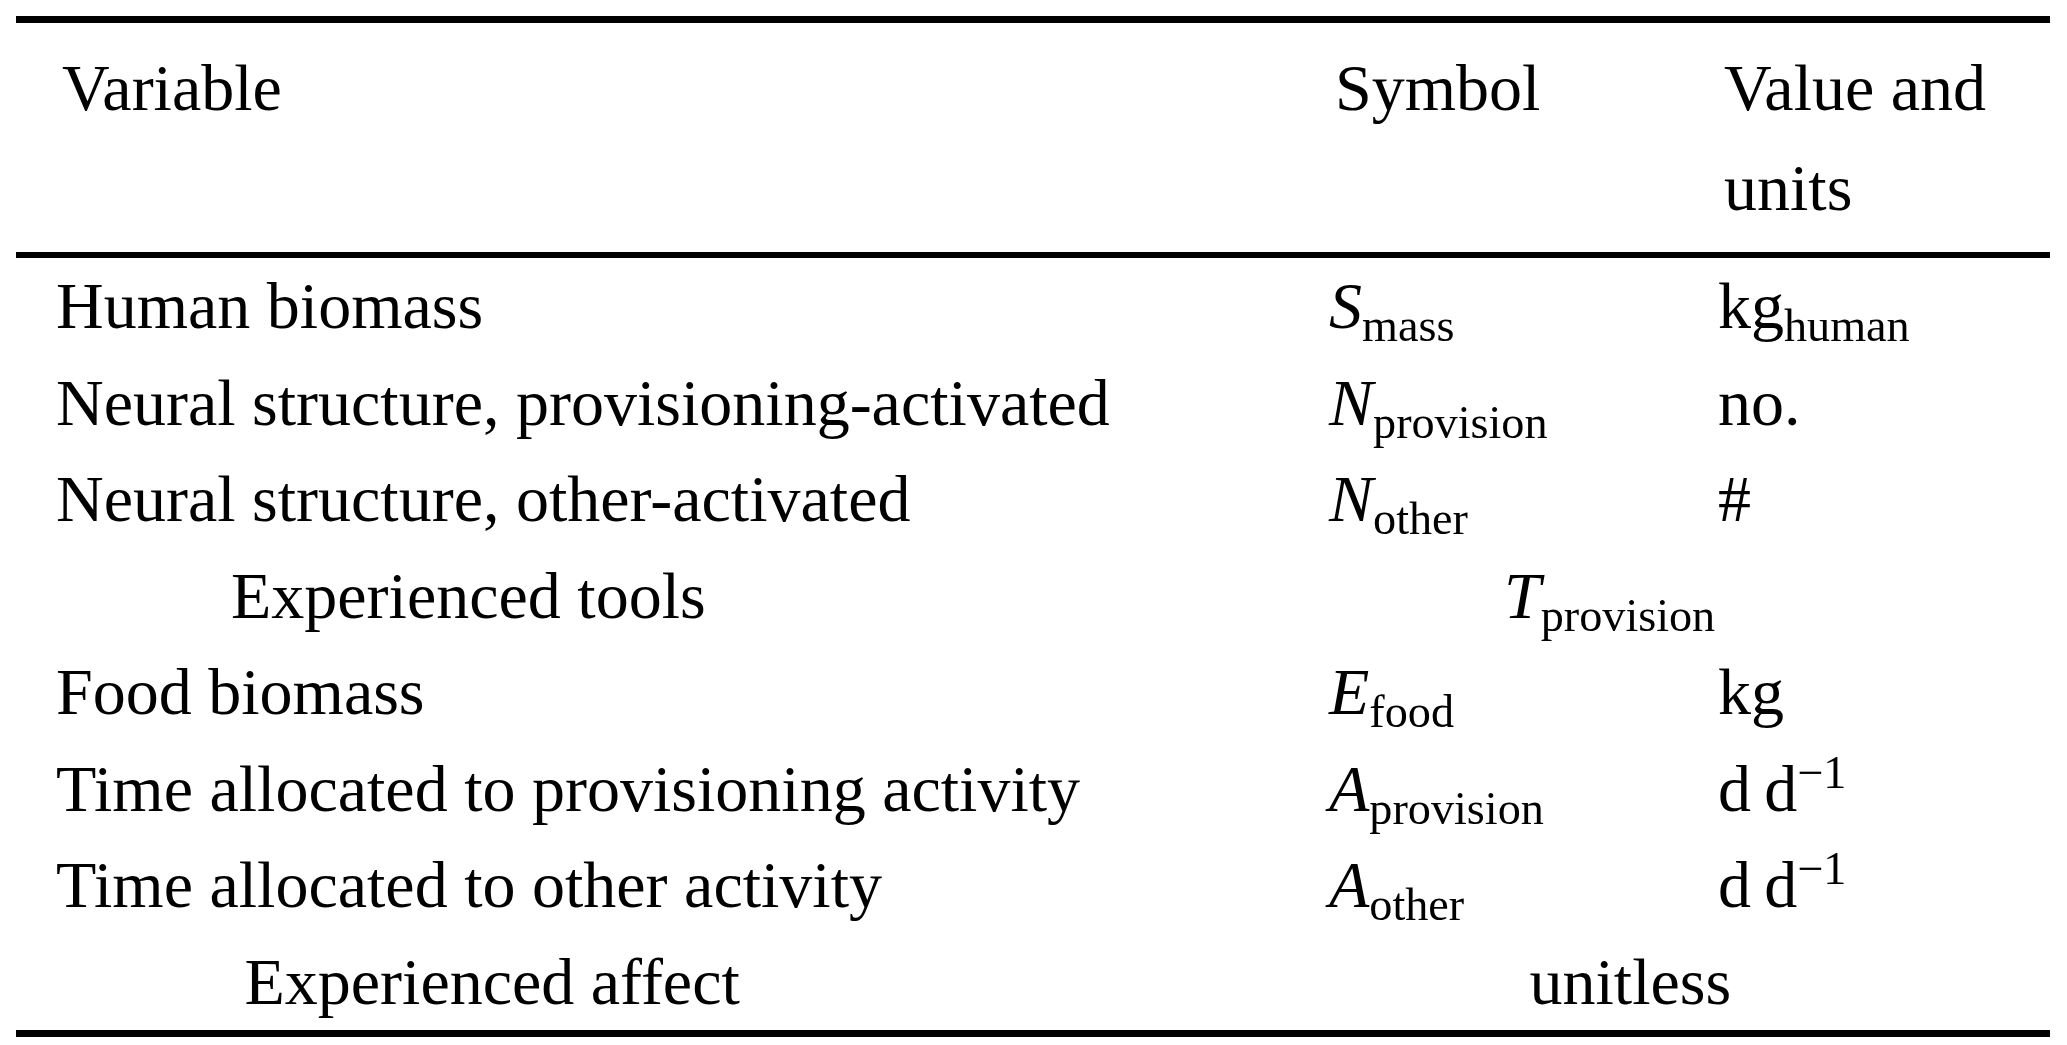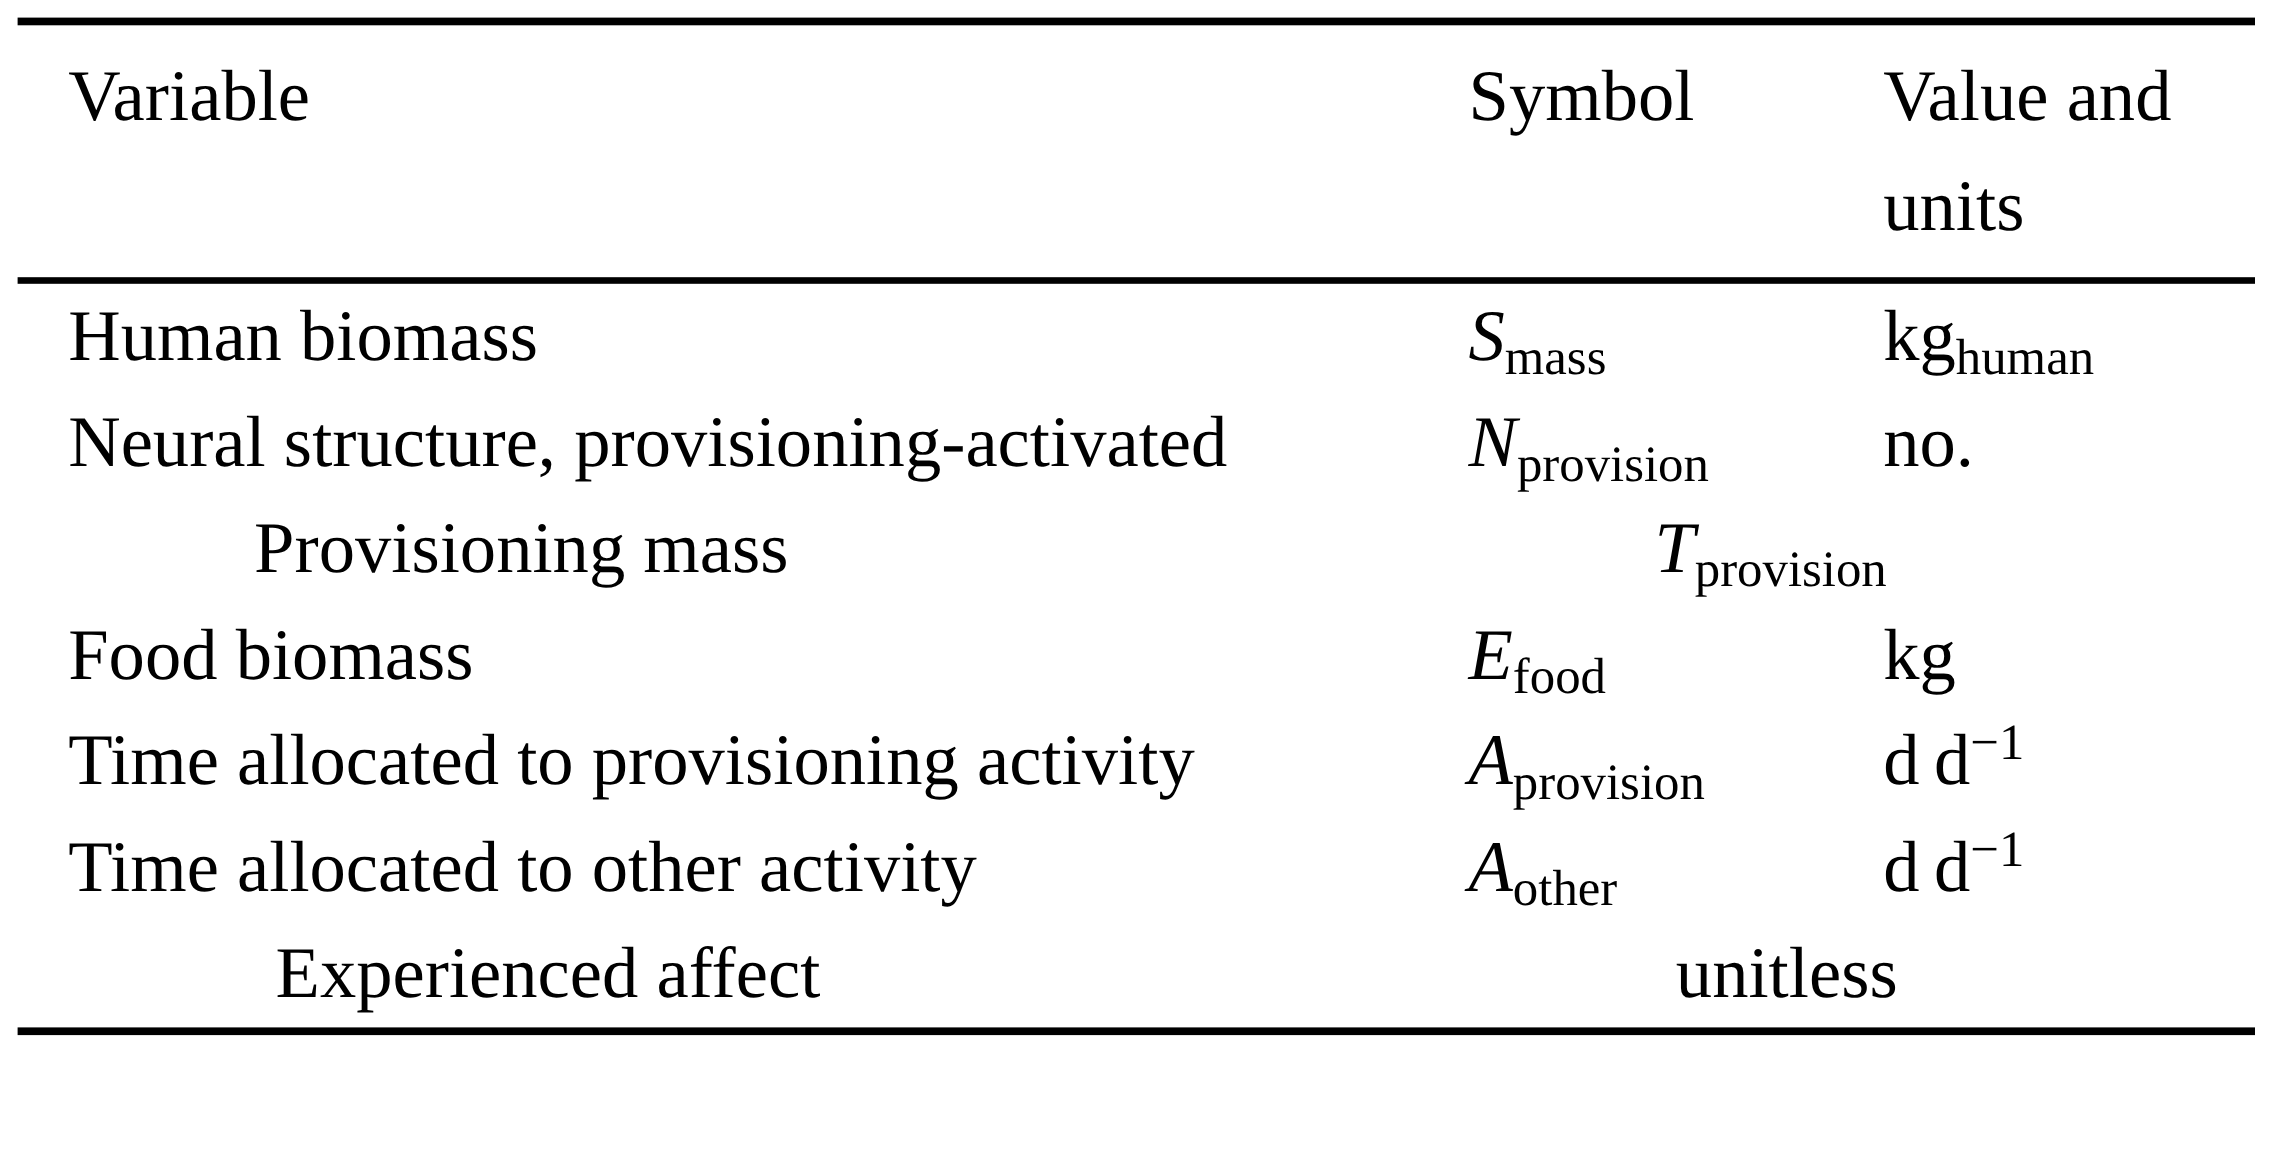--- a/index.html
+++ b/index.html
@@ -47,20 +47,21 @@
   }
   .col-sym {
     width: 377px;
     box-sizing: border-box;
     flex: 0 0 auto;
   }
   .col-val {
     width: 338px;
     box-sizing: border-box;
     flex: 0 0 auto;
+    margin-left: 12px;
   }
 
   .row {
     display: flex;
     height: 96.5px;
     justify-content: center;
   }
   .row .col {
     font-size: 66px;
     line-height: 96.5px;
@@ -115,24 +116,35 @@
       <span>Neural structure, provisioning-activated</span>
     </div>
     <div class="col col-sym">
       <span class="sym-base">N</span><span class="sub">provision</span>
     </div>
     <div class="col col-val">
       <span>no.</span><span class="sub"></span><span class="sup"></span>
     </div>
   </div>
 
+  <div class="row">
+    <div class="col col-var">
+      <span>Neural structure, other-activated</span>
+    </div>
+    <div class="col col-sym">
+      <span class="sym-base">N</span><span class="sub">other</span>
+    </div>
+    <div class="col col-val">
+      <span>#</span><span class="sub"></span><span class="sup"></span>
+    </div>
+  </div>
 
   <div class="row">
     <div class="col col-var">
-      <span>Provisioning mass</span>
+      <span>Experienced tools</span>
     </div>
     <div class="col col-sym">
       <span class="sym-base">T</span><span class="sub">provision</span>
     </div>
   </div>
 
   <div class="row">
     <div class="col col-var">
       <span>Food biomass</span>
     </div>

